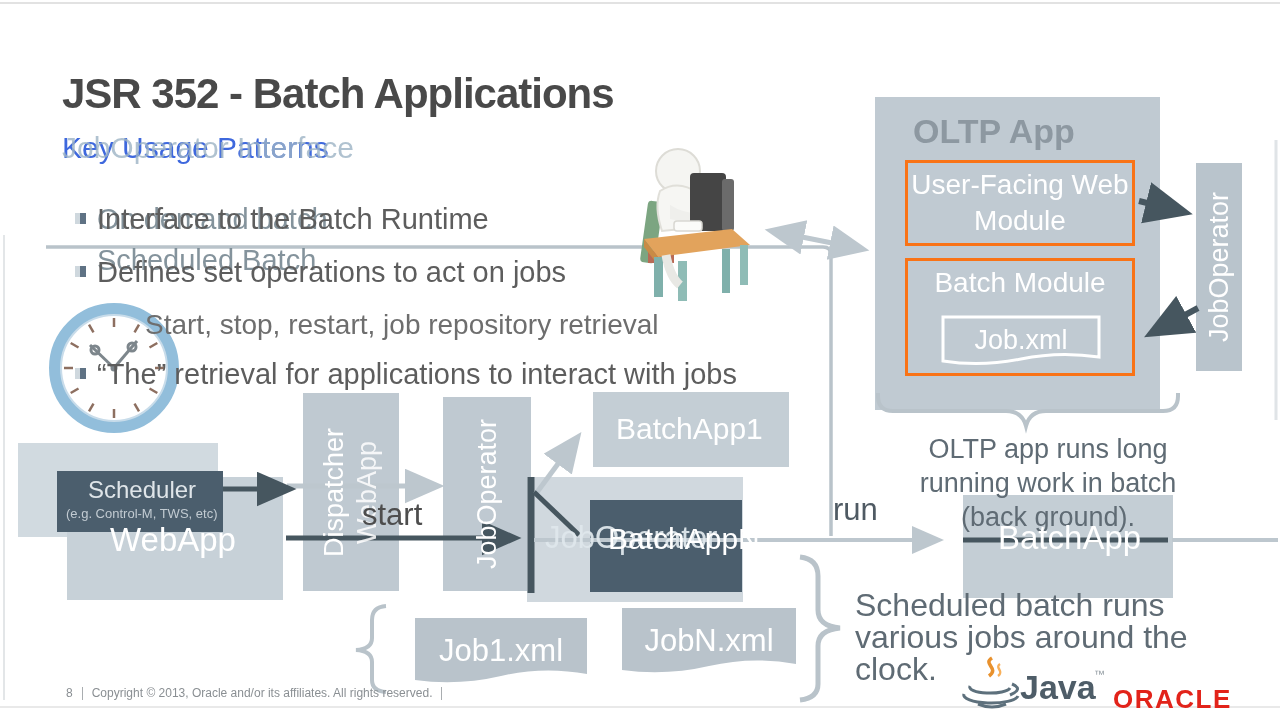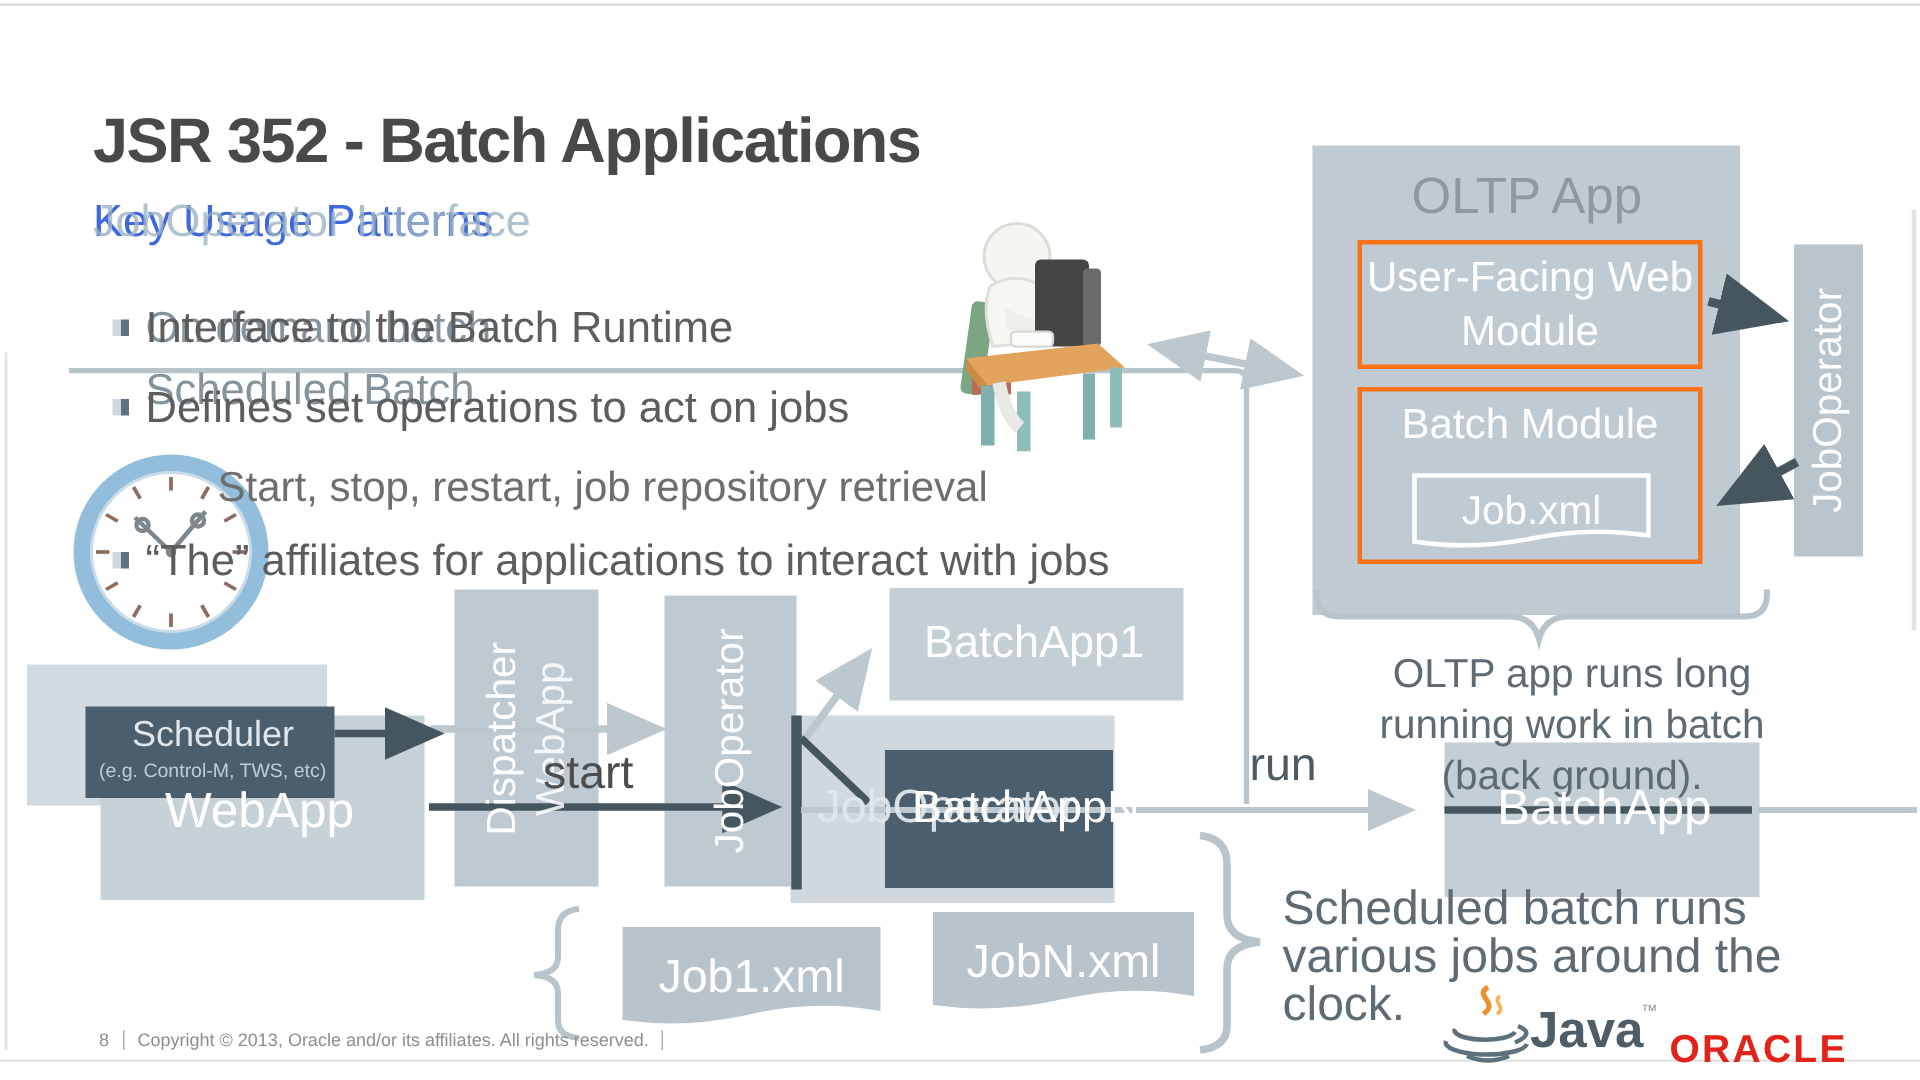--- a/index.html
+++ b/index.html
@@ -130,23 +130,23 @@
   <div class="abs nowrap ghost" style="left:97px;top:203px;font-size:29px;">On demand batch</div>
   <div class="abs nowrap maintxt" style="left:97px;top:203px;font-size:29px;">Interface to the Batch Runtime</div>
 
   <span class="bullet-sq" style="left:75px;top:266px;"></span>
   <div class="abs nowrap ghost" style="left:97px;top:244px;font-size:29px;">Scheduled Batch</div>
   <div class="abs nowrap maintxt" style="left:97px;top:256px;font-size:29px;">Defines set operations to act on jobs</div>
 
   <div class="abs nowrap" style="left:145px;top:309px;font-size:28px;color:#6e6e6e;">Start, stop, restart, job repository retrieval</div>
 
   <span class="bullet-sq" style="left:75px;top:368px;"></span>
-  <div class="abs nowrap maintxt" style="left:97px;top:358px;font-size:29px;">“The” affiliates for applications to interact with jobs</div>
-
-  <div class="abs nowrap" style="left:941px;top:112px;font-size:34px;color:#8d98a1;">OLTP App</div>
+  <div class="abs nowrap maintxt" style="left:97px;top:358px;font-size:29px;">“The” retrieval for applications to interact with jobs</div>
+
+  <div class="abs nowrap" style="left:913px;top:112px;font-size:34px;color:#8d98a1;font-weight:bold;">OLTP App</div>
   <div class="abs whitebox flexc" style="left:905px;top:160px;width:224px;height:80px;font-size:28px;line-height:1.3;">
     <span>User-Facing Web Module</span>
   </div>
   <div class="abs whitebox" style="left:905px;top:258px;width:224px;height:112px;">
     <div style="margin-top:6px;font-size:28px;">Batch Module</div>
   </div>
   <svg class="abs" style="left:940px;top:314px;" width="162" height="60" viewBox="0 0 162 60">
     <path d="M3,3 H159 V43 Q119,37 81,45 Q41,53 3,47 Z" fill="none" stroke="#ffffff" stroke-width="3"></path>
     <text x="81" y="35" text-anchor="middle" font-size="27" fill="#ffffff">Job.xml</text>
   </svg>

